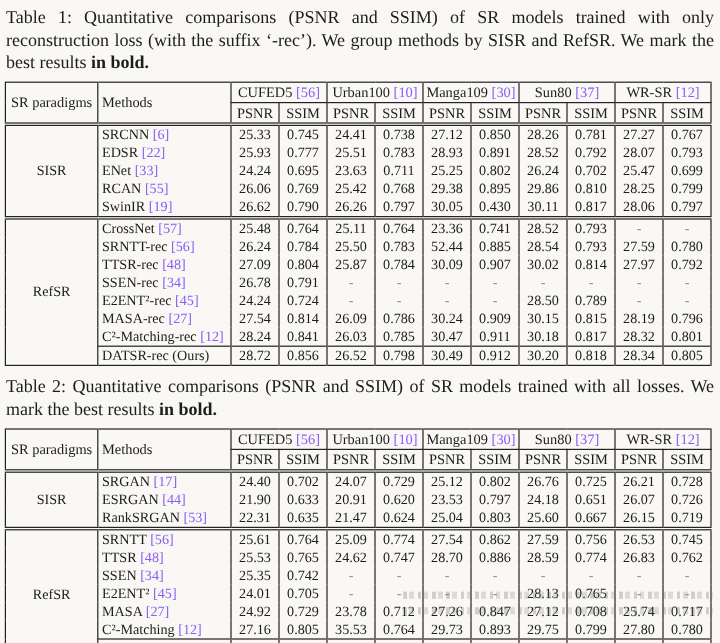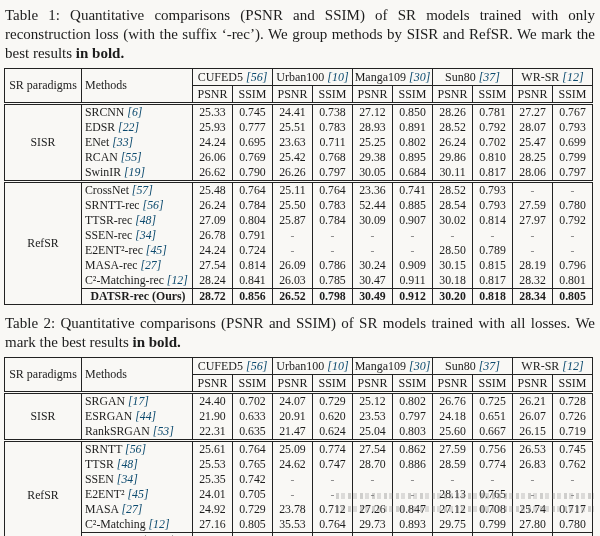--- a/index.html
+++ b/index.html
@@ -33,24 +33,24 @@
     font-weight:normal;
     overflow:hidden;
     white-space:nowrap;
   }
   .tbl thead th { font-size:12px; height:16px; }
   .tbl thead tr.dsrow th { border-bottom:1px solid #222222; }
   .tbl tbody td { font-size:11.8px; height:15px; }
   .tbl2 tbody td { height:14px; }
   .tbl tbody tr.group-start td { border-top:3px double #222222; }
   .tbl tbody tr.rule-top td { border-top:1px solid #222222; }
-  .tbl tbody tr.bold-row td { font-weight:bold;text-align:center; }
+  .tbl tbody tr.bold-row td { font-weight:normal; }
   td.method, th.methods-h { text-align:left; padding-left:3px;margin-left:20px; }
   td.paradigm { font-size:12px; }
-  .cite { color:#0c4a6e;font-style:italic; }
+  .cite { color:#8b5cf6; }
   .dash { color:#8a8a8a; }
   .watermark {
     position:absolute;
     left:336px; top:493px;
     width:258px; height:27px;
     pointer-events:none;
     opacity:0.55;
     filter:blur(0.5px);
   }
   .wm-line {
@@ -158,21 +158,21 @@
         <td>28.25</td>
         <td>0.799</td>
       </tr>
       <tr class="">
         <td class="method">SwinIR <span class="cite">[19]</span></td>
         <td>26.62</td>
         <td>0.790</td>
         <td>26.26</td>
         <td>0.797</td>
         <td>30.05</td>
-        <td>0.684</td>
+        <td>0.430</td>
         <td>30.11</td>
         <td>0.817</td>
         <td>28.06</td>
         <td>0.797</td>
       </tr>
       <tr class="group-start">
         <td class="paradigm" rowspan="8">RefSR</td>
         <td class="method">CrossNet <span class="cite">[57]</span></td>
         <td>25.48</td>
         <td>0.764</td>

